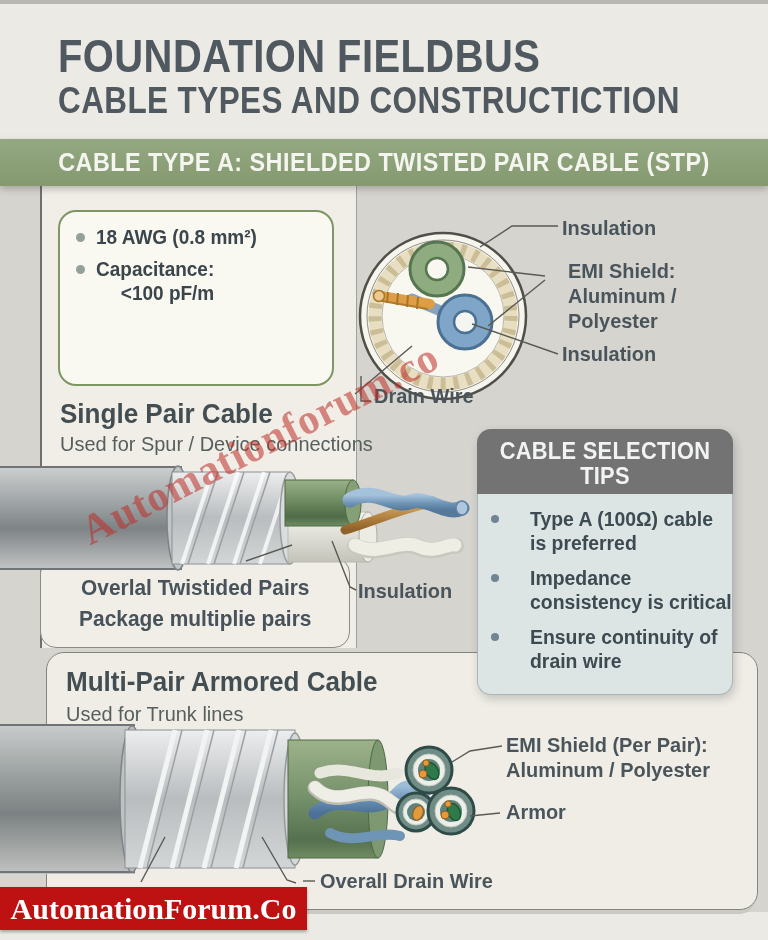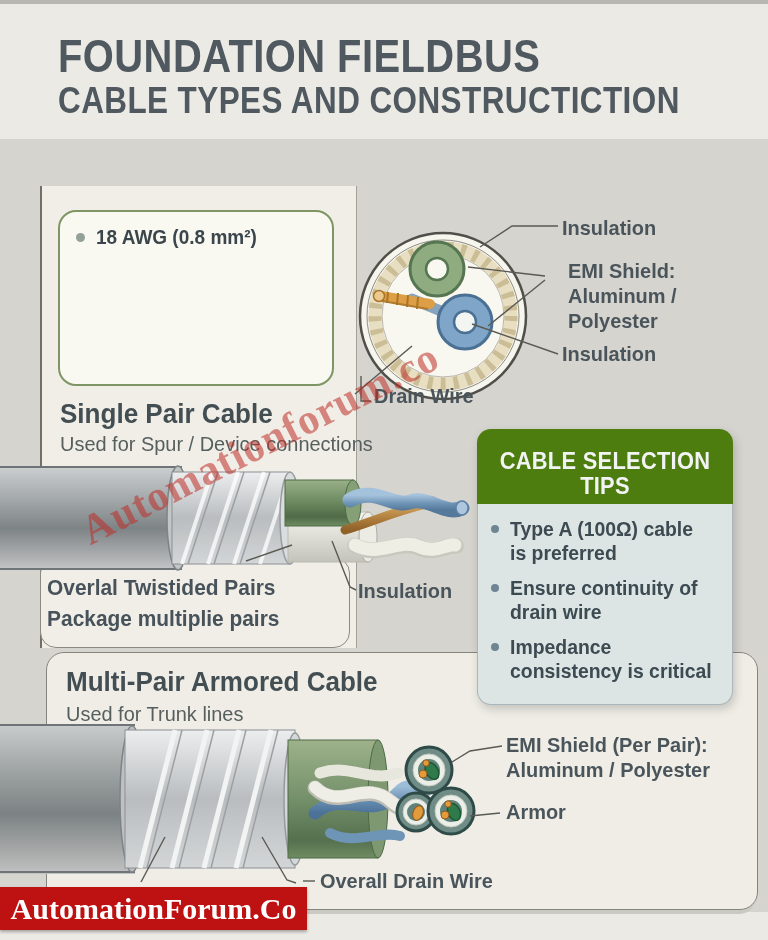--- a/index.html
+++ b/index.html
@@ -37,34 +37,34 @@
           transform-origin:0 0;white-space:nowrap;z-index:2;}
   .h-sub{font-size:21px;color:#565F5E;transform:scaleX(.95);transform-origin:0 0;
           white-space:nowrap;z-index:2;}
   
   .lab{font-size:21px;font-weight:bold;color:#4A555B;transform:scaleX(.95);
           transform-origin:0 0;white-space:nowrap;z-index:4;}
   .lab span{display:block;line-height:25px;}
   
   #tips{left:477px;top:425px;width:256px;z-index:5;
         filter:drop-shadow(2px 4px 5px rgba(0,0,0,.18));}
-  #tips-header{background:#4d7c0f;border-radius:14px 14px 0 0;padding:20px 0 5px 0;}
+  #tips-header{background:#737373;border-radius:14px 14px 0 0;padding:10px 0 5px 0;}
   #tips-header span{display:block;text-align:center;font-size:23px;line-height:25px;
         font-weight:bold;color:#F2F4F3;transform:scaleX(.95);letter-spacing:.3px;}
   #tips-body{background:#DDE4E4;border:1px solid #A9B6BA;border-top:none;
         border-radius:0 0 14px 14px;padding:13px 8px 10px 13px;}
-  .tip-item{display:flex;margin-bottom:11px;}
+  .tip-item{display:flex;margin-bottom:11px;gap:20px;}
   .tip-item .dot{background:#6F8593;width:8px;height:8px;margin-top:8px;}
   .tip-text{font-size:20px;line-height:24px;font-weight:bold;color:#3C4A52;
         transform:scaleX(.97);transform-origin:0 0;}
   .tip-text span{display:block;white-space:nowrap;}
   
   #pair-label-box{left:40px;top:553px;width:308px;height:89px;background:#F0EEE7;
         border:1.5px solid #8B8B83;border-radius:16px;z-index:2;
-        display:flex;flex-direction:column;justify-content:center;align-items:flex-start;}
+        display:flex;flex-direction:column;justify-content:center;align-items:center;}
   #pair-label-box span{display:block;font-size:22px;line-height:31px;font-weight:bold;
         color:#47525A;transform:scaleX(.95);white-space:nowrap;}
   
   #multi-panel{left:46px;top:648px;width:712px;height:258px;background:#EFEDE6;
         border:1.5px solid #85857E;border-radius:18px;z-index:1;box-sizing:border-box;
         box-shadow:0 7px 0 -3px #CBC9C3;}
   
   #brand{left:0;top:883px;width:307px;height:43px;background:#BE1111;z-index:8;
         display:flex;align-items:center;justify-content:center;
         box-shadow:0 2px 3px rgba(0,0,0,.3);}
@@ -82,29 +82,39 @@
 </head>
 <body>
 
 <div id="stage">
 
   <div id="main-bg" class="abs"></div>
 
   <div class="abs title1">FOUNDATION FIELDBUS</div>
   <div class="abs title2">CABLE TYPES AND CONSTRUCTICTION</div>
 
+  <div id="banner" class="abs">
+    <span>CABLE TYPE A: SHIELDED TWISTED PAIR CABLE (STP)</span>
+  </div>
 
   <div id="left-panel" class="abs"></div>
 
   <div id="spec-box" class="abs">
     <div class="spec-item">
       <div class="dot"></div>
       <div class="spec-text">
           <span>18 AWG (0.8 mm²)</span>
         </div>
+    </div>
+    <div class="spec-item">
+      <div class="dot"></div>
+      <div class="spec-text">
+        <span>Capacitance:</span>
+        <span>&lt;100 pF/m</span>
+      </div>
     </div>
   </div>
 
   <svg class="abs illus" style="left:352px;top:221px" width="182" height="182" viewBox="0 0 182 182">
     <circle cx="91" cy="91" r="83" fill="#F6F5EE" stroke="#504F4A" stroke-width="2.5"></circle>
     <circle cx="91" cy="91" r="76" fill="none" stroke="#8E8D85" stroke-width="1"></circle>
     <circle cx="91" cy="91" r="68" fill="none" stroke="#E8DEC1" stroke-width="13"></circle>
     <circle cx="91" cy="91" r="68" fill="none" stroke="#CBBD96" stroke-width="13" stroke-dasharray="5 8"></circle>
     <circle cx="91" cy="91" r="61" fill="#F8F7F0" stroke="#B9B6AA" stroke-width="1"></circle>
 
@@ -152,29 +162,29 @@
       <div class="tip-item">
         <div class="dot"></div>
         <div class="tip-text">
           <span>Type A (100Ω) cable</span>
           <span>is preferred</span>
         </div>
       </div>
       <div class="tip-item">
         <div class="dot"></div>
         <div class="tip-text">
-          <span>Ensure continuity of</span>
-          <span>drain wire</span>
+          <span>Impedance</span>
+          <span>consistency is critical</span>
         </div>
       </div>
       <div class="tip-item">
         <div class="dot"></div>
         <div class="tip-text">
-          <span>Impedance</span>
-          <span>consistency is critical</span>
+          <span>Ensure continuity of</span>
+          <span>drain wire</span>
         </div>
       </div>
     </div>
   </div>
 
   <div id="pair-label-box" class="abs">
     <span>Overlal Twistided Pairs</span>
     <span>Package multiplie pairs</span>
   </div>
   <div class="abs lab" style="left:358px;top:575px">Insulation</div>

